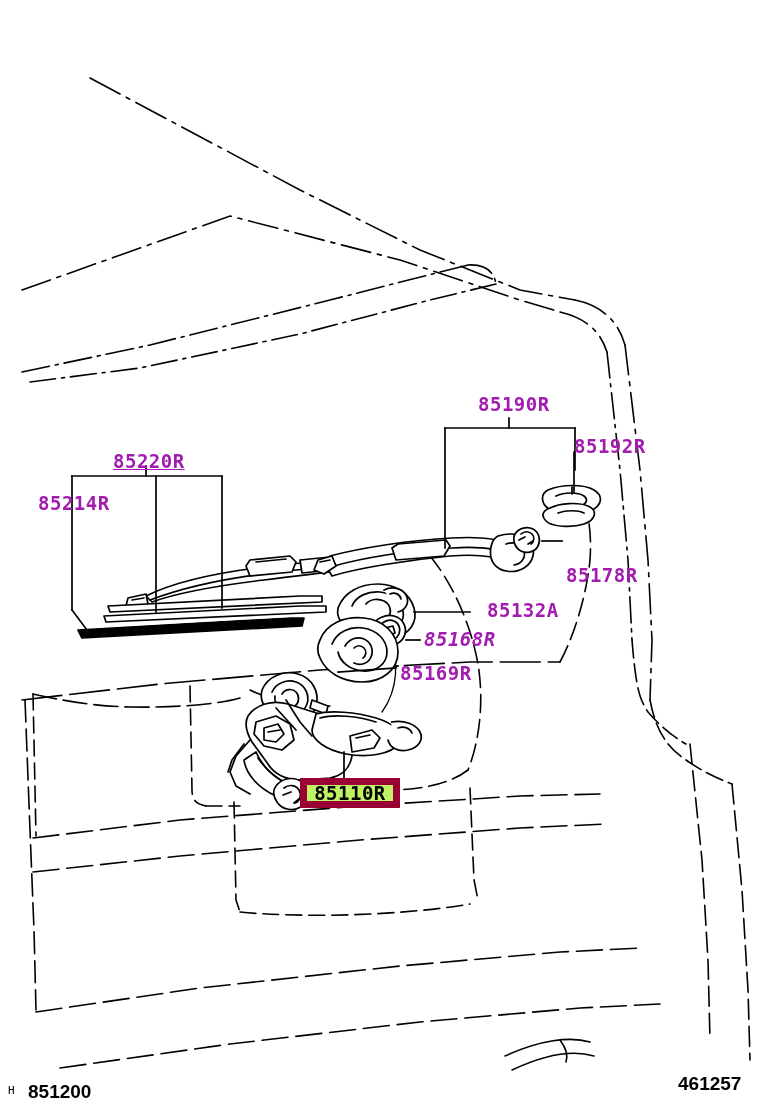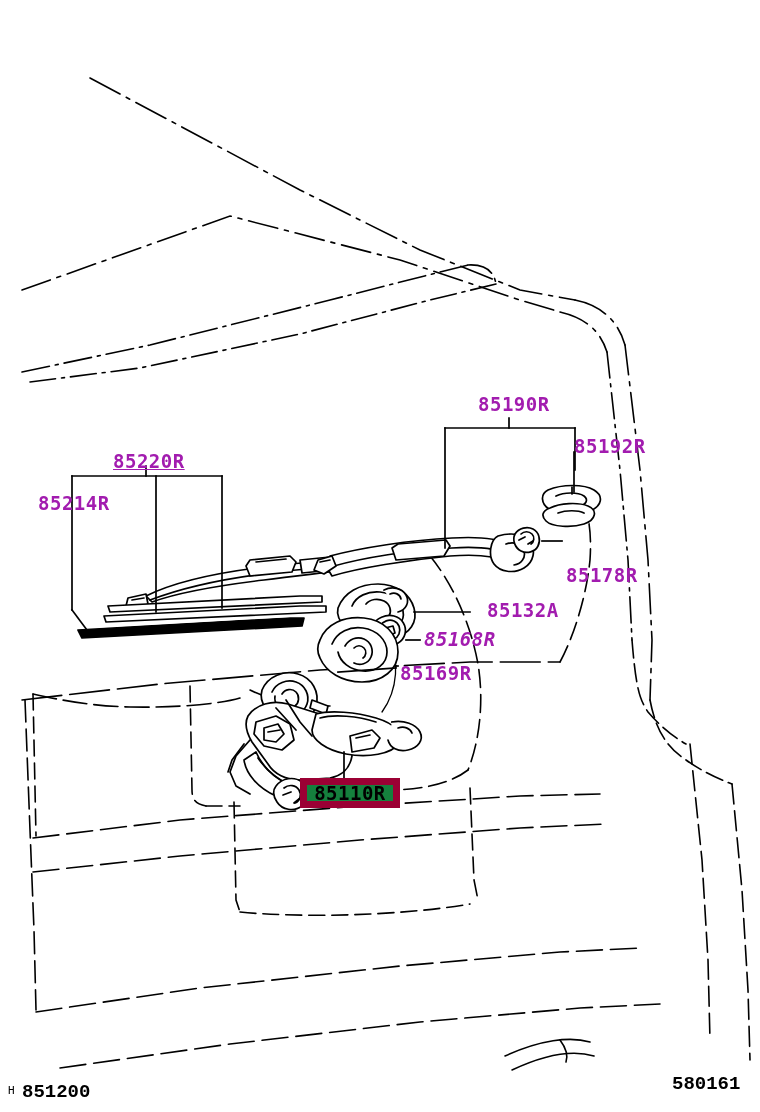--- a/index.html
+++ b/index.html
@@ -18,33 +18,33 @@
     font-size:19px;
     letter-spacing:0.5px;
     color:#a21caf;
     white-space:nowrap;
     line-height:1;
   }
 
   #hl-box{
     position:absolute;
     border:7px solid #9B0034;
-    background:#15803d;
+    background:#bef264;
     box-sizing:border-box;
     display:flex;align-items:center;justify-content:center;
   }
   #hl-box .hl-text{
     font-family:"DejaVu Sans Mono","Liberation Mono",monospace;
     font-weight:700;font-size:19px;color:#000;letter-spacing:0.5px;
   }
 
   .foot{
     position:absolute;
-    font-family:Liberation Mono, monospace;
-    font-weight:700;color:#000;
+    font-family:Liberation Sans, sans-serif;
+    font-weight:700;color:#000;margin-left:6px;
   }
   #foot-left{left:22px;top:1081px;font-size:19px;}
   #foot-left-prefix{
     position:absolute;left:8px;top:1084px;font-size:11px;font-weight:400;
     font-family:"DejaVu Sans Mono","Liberation Mono",monospace;color:#000;
   }
   #foot-right{left:672px;top:1073px;font-size:19px;}
 </style>
 </head>
 <body>
@@ -272,15 +272,15 @@
   <div class="lbl" style="left:424px;top:630px;font-style:italic;">85168R</div>
 
   <div class="lbl" style="left:400px;top:664px;">85169R</div>
 
   <div id="hl-box" style="left:300px;top:778px;width:100px;height:30px;">
     <span class="hl-text">85110R</span>
   </div>
 
   <div id="foot-left-prefix">H</div>
   <div class="foot" id="foot-left">851200</div>
-  <div class="foot" id="foot-right">580161</div>
+  <div class="foot" id="foot-right">461257</div>
 
 </div>
 
 </body></html>

